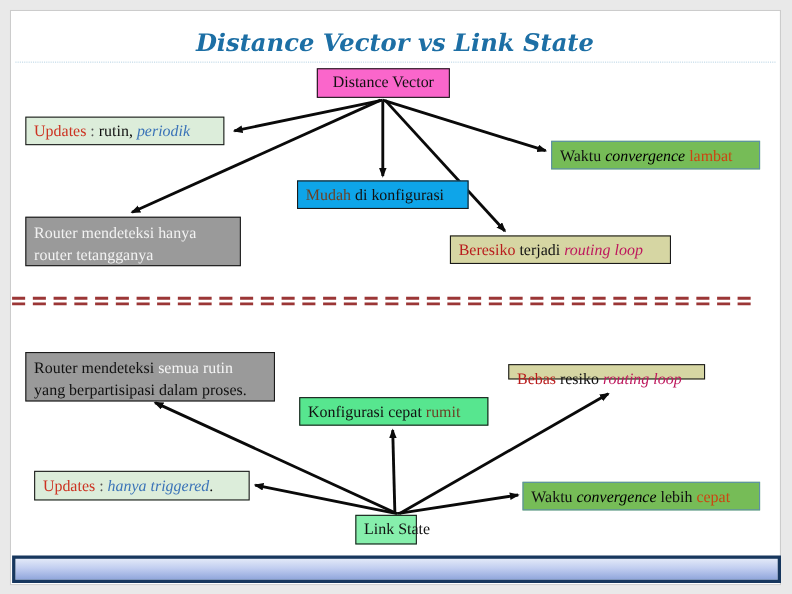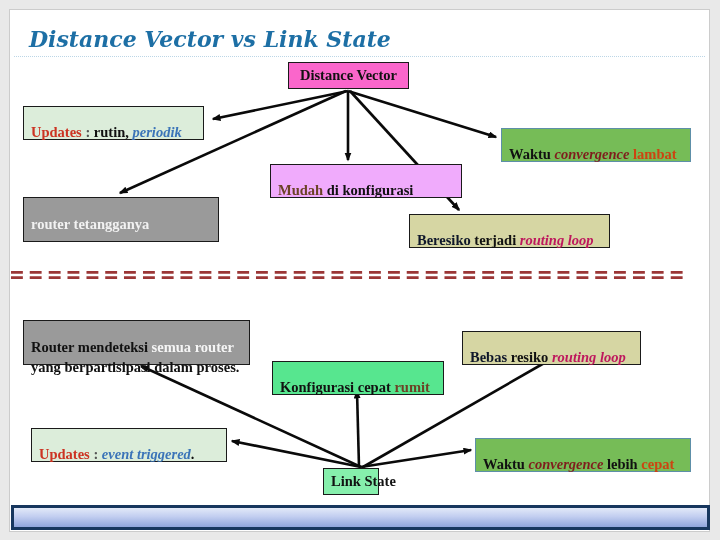--- a/index.html
+++ b/index.html
@@ -8,38 +8,37 @@
     background:#e9e9e9;
     font-family:"Liberation Serif", serif;
   }
   .slide{
     position:absolute;left:9px;top:9px;width:701px;height:523px;
     background:#ffffff;border:1px solid #cccccc;box-sizing:border-box;
   }
   .title{
     position:absolute;left:19px;top:16px;width:660px;
     font-family:"DejaVu Serif", serif;font-style:italic;font-weight:bold;
-    font-size:22px;color:#1d6fa5;letter-spacing:0px;
+    font-size:22px;color:#1d6fa5;letter-spacing:0px;text-align:center;
   }
   .title-rule{
     position:absolute;left:4px;right:4px;top:46px;height:0;
     border-top:1px dotted #bcd6e6;
   }
   .box{
     position:absolute;box-sizing:border-box;border:1px solid #1a1a1a;
-    font-size:14.5px;line-height:1.35;padding:16px 7px;white-space:nowrap;
+    font-size:14.5px;line-height:1.35;padding:4px 7px;white-space:nowrap;
     color:#111;
-    font-weight:bold;
   }
   .center{text-align:center;}
   .node-dv{left:278px;top:52px;width:121px;height:27px;background:#fa66cb;padding-top:3px;}
   .node-ls{left:313px;top:458px;width:56px;height:27px;background:#86efac;padding-top:3px;}
   .b-updates-rutin{left:13px;top:96px;width:181px;height:26px;background:#dcedda;}
   .b-waktu-lambat{left:491px;top:118px;width:190px;height:26px;background:#76bc57;border-color:#5d8fa8;}
-  .b-mudah{left:260px;top:154px;width:192px;height:26px;background:#f0abfc;}
+  .b-mudah{left:260px;top:154px;width:156px;height:26px;background:#0ea5e9;}
   .b-router-tetangga{left:13px;top:187px;width:196px;height:45px;background:#9a9a9a;white-space:normal;line-height:20px;color:#f2f2f2;}
   .b-beresiko{left:399px;top:204px;width:201px;height:26px;background:#d6d6a3;}
   .divider{
     position:absolute;left:0px;top:251px;width:700px;height:32px;overflow:hidden;
     font-family:"DejaVu Sans Mono", monospace;font-weight:bold;font-size:23px;
     letter-spacing:5px;color:#9b3636;white-space:nowrap;
   }
   .b-router-semua{left:13px;top:310px;width:227px;height:45px;background:#9a9a9a;white-space:normal;line-height:20px;}
   .b-bebas{left:452px;top:321px;width:179px;height:14px;background:#d6d6a3;}
   .b-konfig-rumit{left:262px;top:351px;width:172px;height:26px;background:#57e68f;}
@@ -47,22 +46,22 @@
   .b-waktu-cepat{left:465px;top:428px;width:216px;height:26px;background:#76bc57;border-color:#5d8fa8;}
   .bottom-bar{
     position:absolute;left:1px;top:495px;width:699px;height:25px;box-sizing:border-box;
     border:3px solid #17375e;
     background:linear-gradient(180deg,#e2e9f8 0%,#c2cef0 45%,#8fa5db 100%);
   }
   
   .red{color:#cc3322;}
   .orange-red{color:#cc4411;}
   .blue{color:#3b74b8;font-style:italic;}
-  .lt-blue{color:#0f172a;}
-  .white-it{color:#7f1d1d;font-style:italic;}
+  .lt-blue{color:#b91c1c;}
+  .white-it{color:#000000;font-style:italic;}
   .white{color:#f5f5f5;}
   .brown{color:#6b4226;}
   .script-red{color:#be185d;font-style:italic;}
   .dim{color:#555;}
   svg.arrows{position:absolute;left:0;top:0;width:720px;height:540px;pointer-events:none;}
 </style>
 </head>
 <body>
 
 <div class="slide">
@@ -100,44 +99,45 @@
 
   <div class="box b-waktu-lambat">
     <span>Waktu </span><span class="white-it">convergence </span><span class="orange-red">lambat</span>
   </div>
 
   <div class="box b-mudah">
     <span class="brown">Mudah</span><span> di konfigurasi</span>
   </div>
 
   <div class="box b-router-tetangga">
+    <div>Router mendeteksi hanya</div>
     <div>router tetangganya</div>
   </div>
 
   <div class="box b-beresiko">
     <span class="lt-blue">Beresiko</span><span> terjadi </span><span class="script-red">routing loop</span>
   </div>
 
   <div class="divider">====================================</div>
 
   <div class="box b-router-semua">
-    <div><span>Router mendeteksi </span><span class="white">semua router</span></div>
+    <div><span>Router mendeteksi </span><span class="white">semua rutin</span></div>
     <div>yang berpartisipasi dalam proses.</div>
   </div>
 
   <div class="box b-bebas">
     <span class="lt-blue">Bebas</span><span> resiko </span><span class="script-red">routing loop</span>
   </div>
 
   <div class="box b-konfig-rumit">
     <span>Konfigurasi cepat </span><span class="brown">rumit</span>
   </div>
 
   <div class="box b-updates-event">
-    <span class="red">Updates</span><span class="dim"> :  </span><span class="blue">event triggered</span><span>.</span>
+    <span class="red">Updates</span><span class="dim"> :  </span><span class="blue">hanya triggered</span><span>.</span>
   </div>
 
   <div class="box b-waktu-cepat">
     <span>Waktu </span><span class="white-it">convergence </span><span>lebih </span><span class="orange-red">cepat</span>
   </div>
 
   <div class="box node-ls center">
     <span>Link State</span>
   </div>
 

